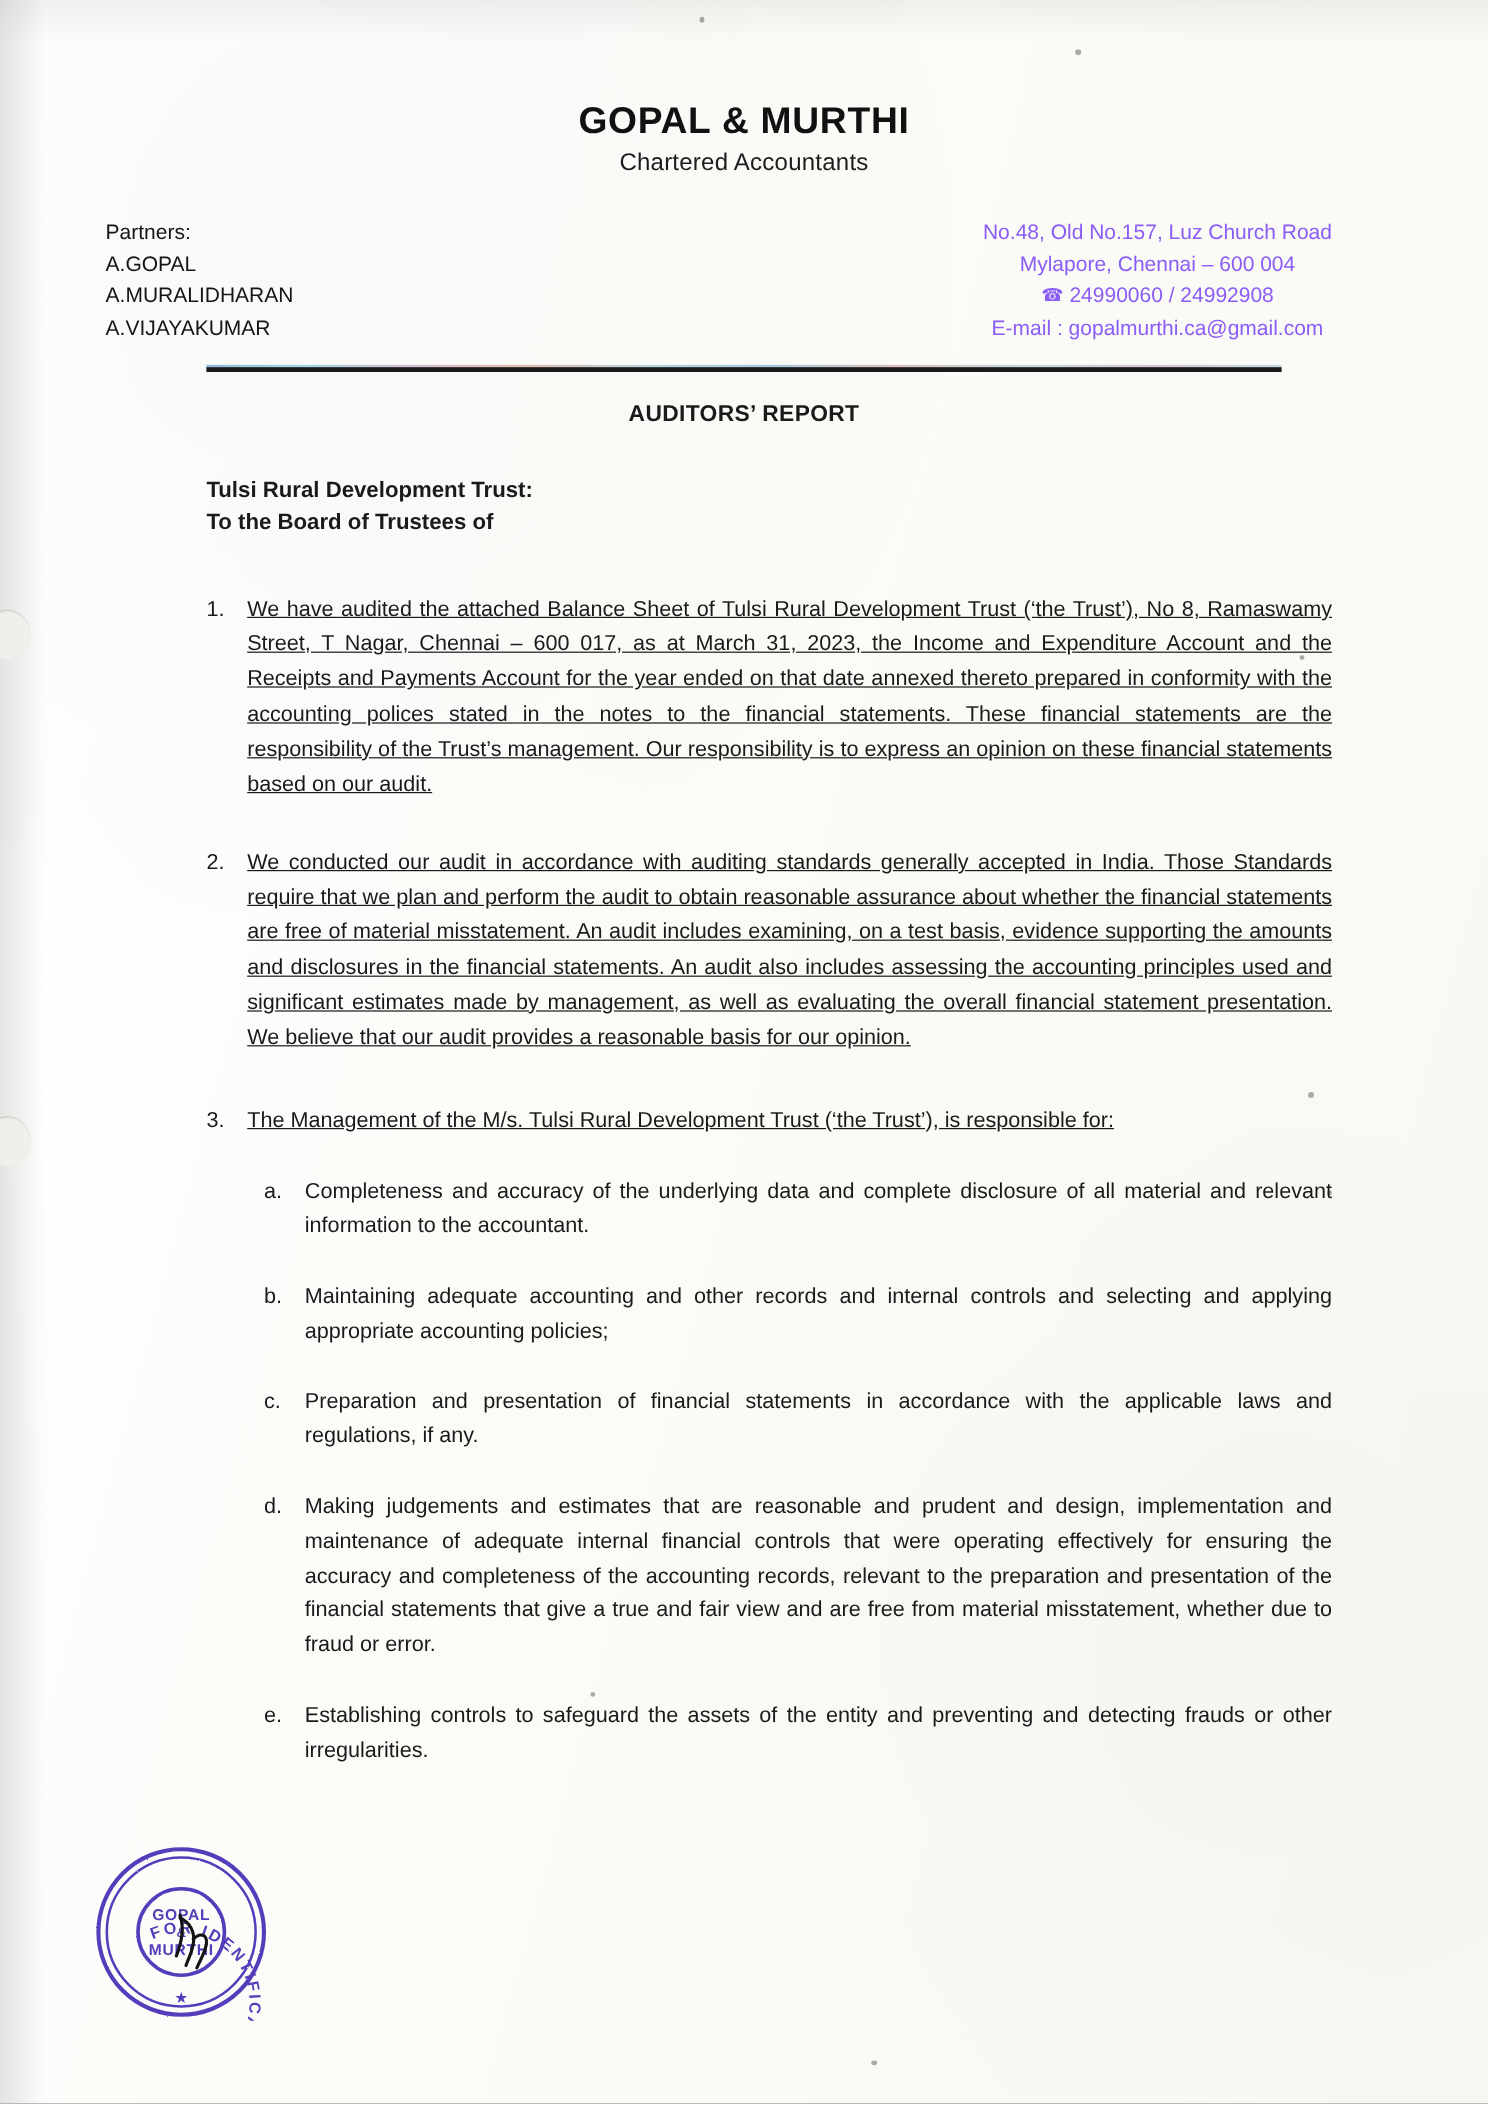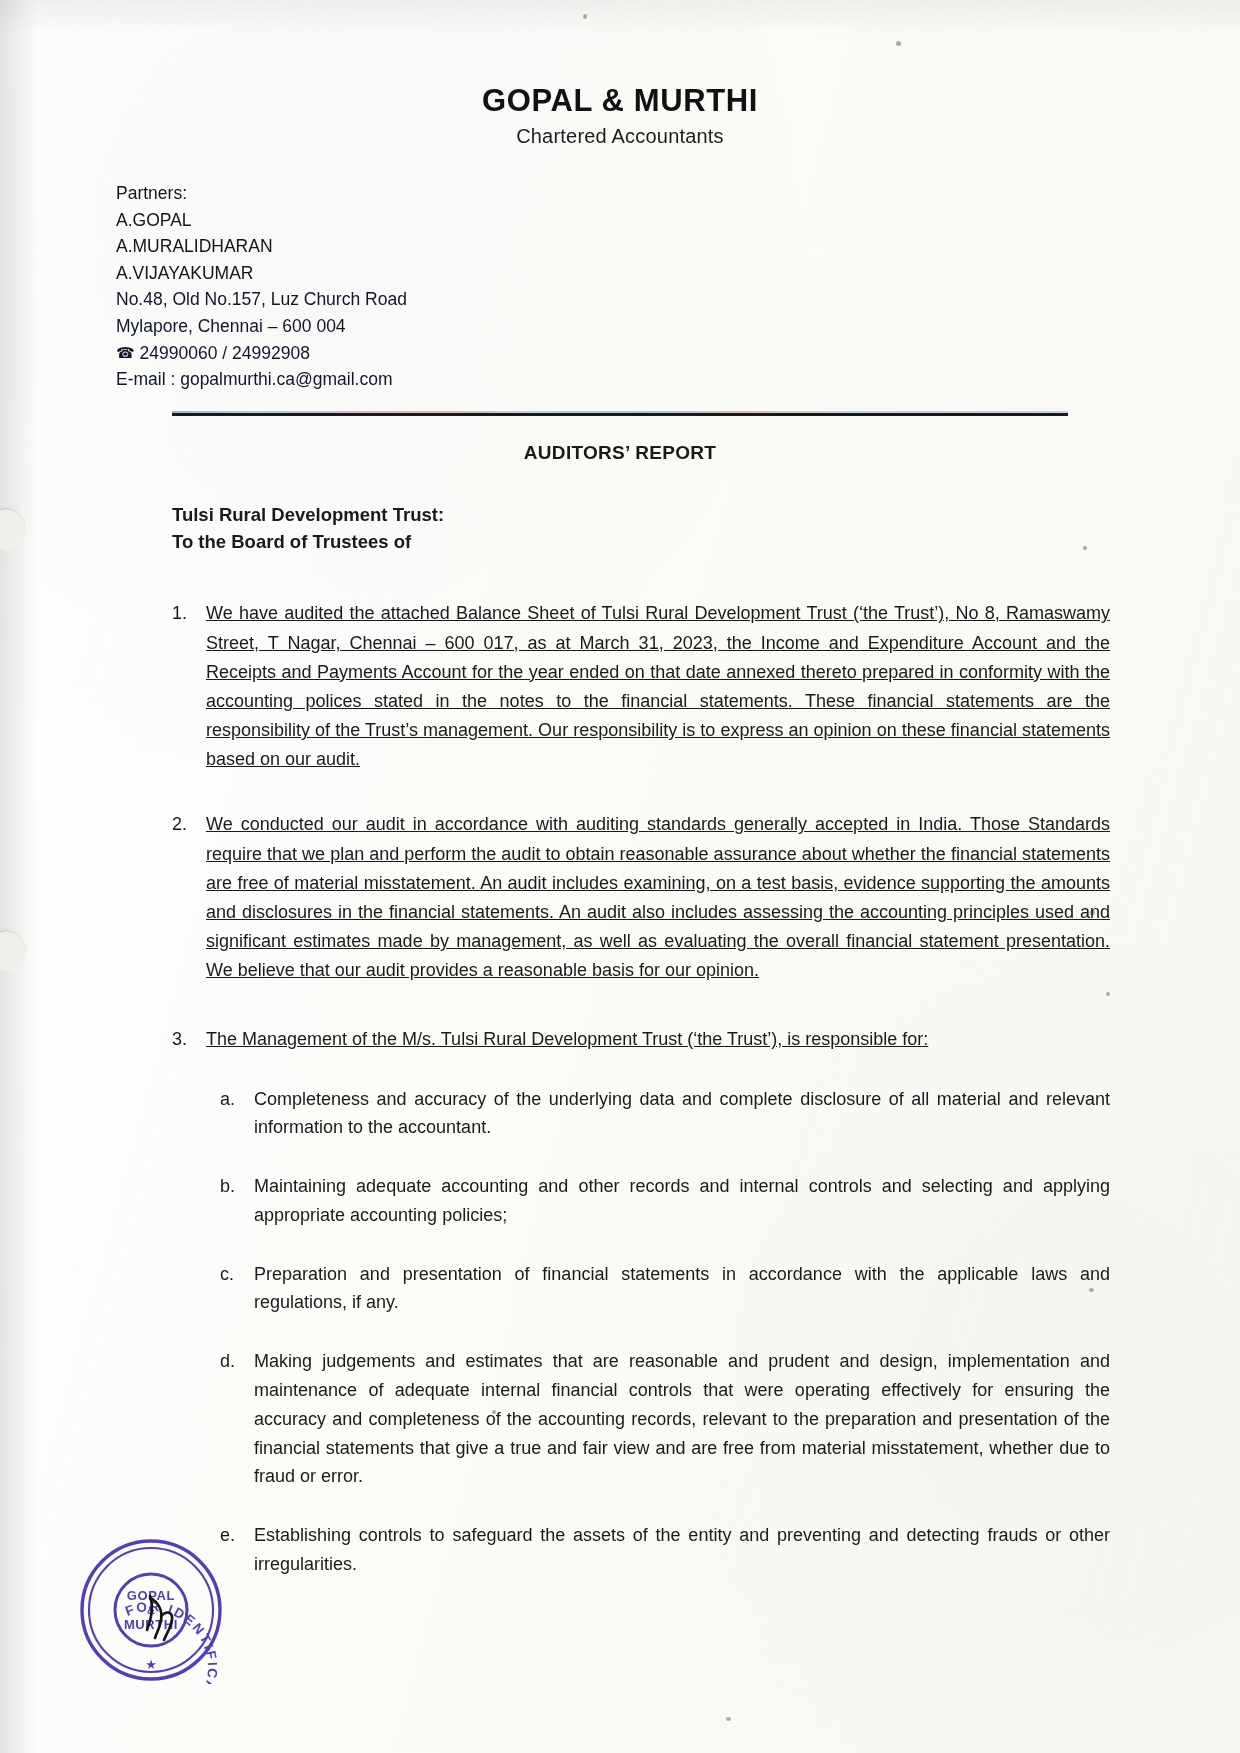--- a/index.html
+++ b/index.html
@@ -57,34 +57,33 @@
     font-size: 20px;
     margin-top: 7px;
     color: #1c1c1c;
     letter-spacing: 0.2px;
   }
 
   .header-cols {
     display: flex;
     justify-content: space-between;
     align-items: flex-start;
-    margin: 32px 130px 0 116px;
-    flex-direction: column;
+    margin: 32px 130px 0 88px;
   }
   .partners {
     text-align: left;
     font-size: 17.5px;
     line-height: 1.52;
     color: #151515;
   }
   .contact {
-    text-align: left;
+    text-align: center;
     font-size: 17.5px;
     line-height: 1.52;
-    color: #0f172a;
+    color: #8b5cf6;
   }
   .phone-icon {
     display: inline-block;
     font-size: 15px;
     line-height: 1;
     transform: translateY(-1px);
   }
 
   .rule-wrap {
     margin: 18px 172px 0 172px;

